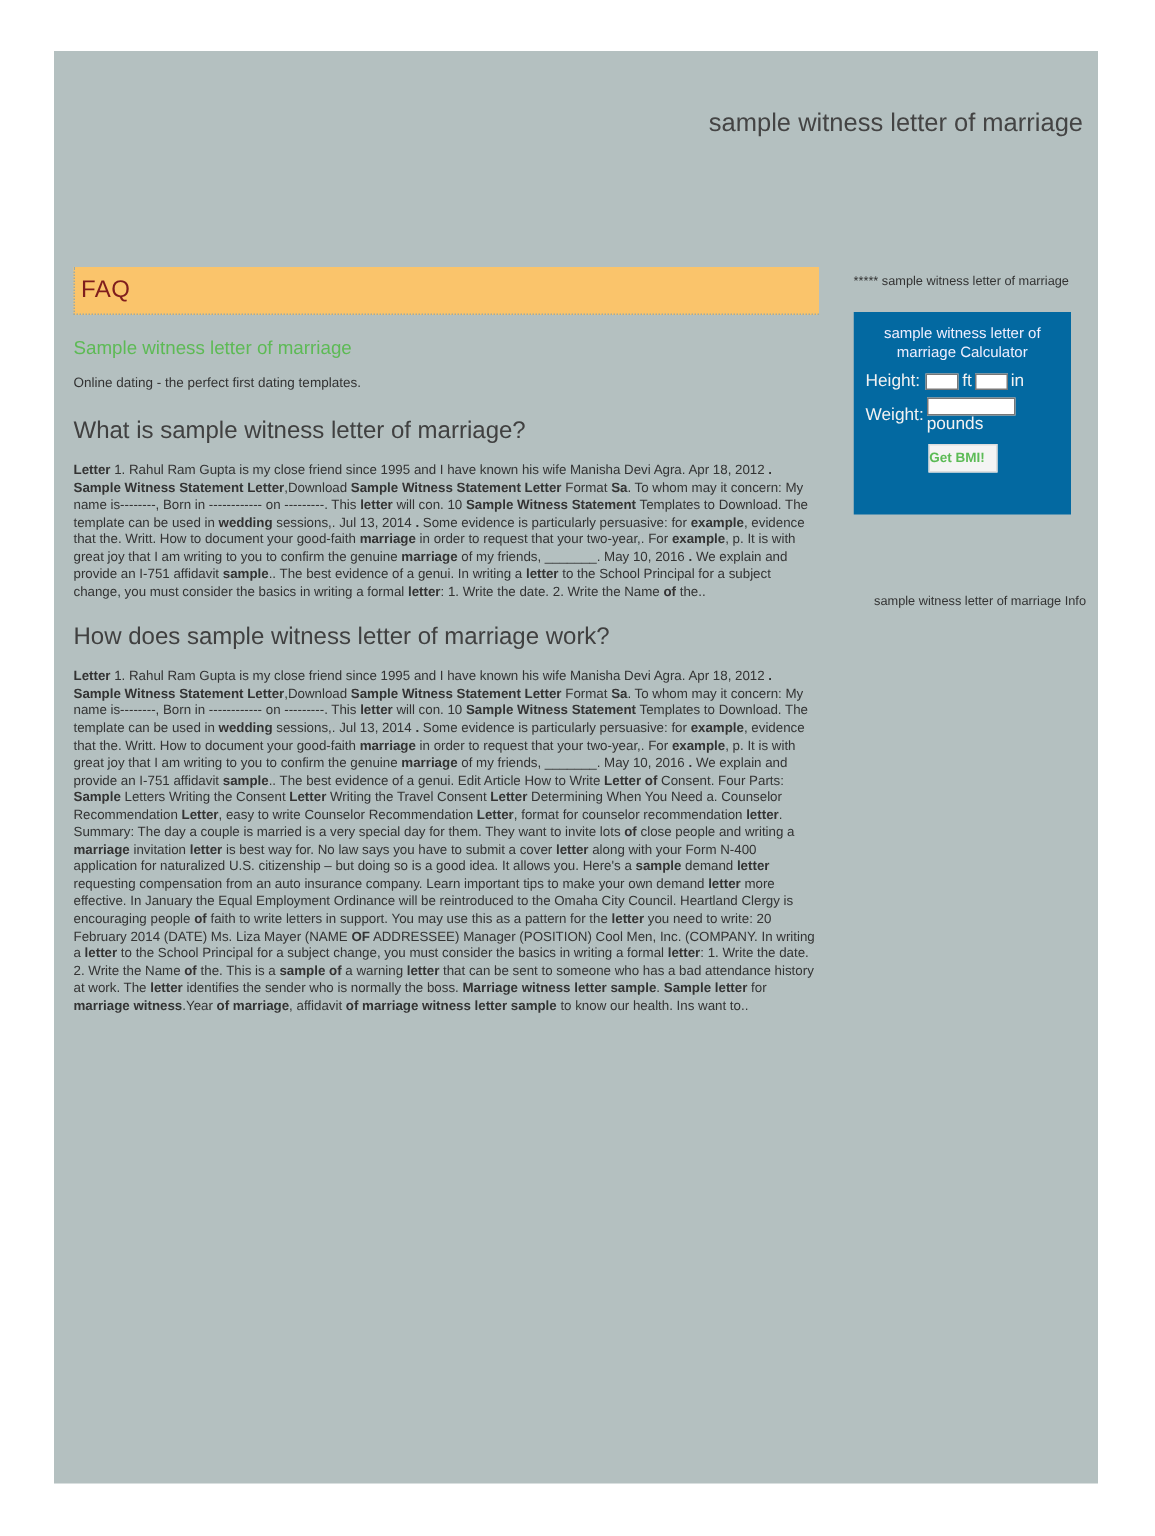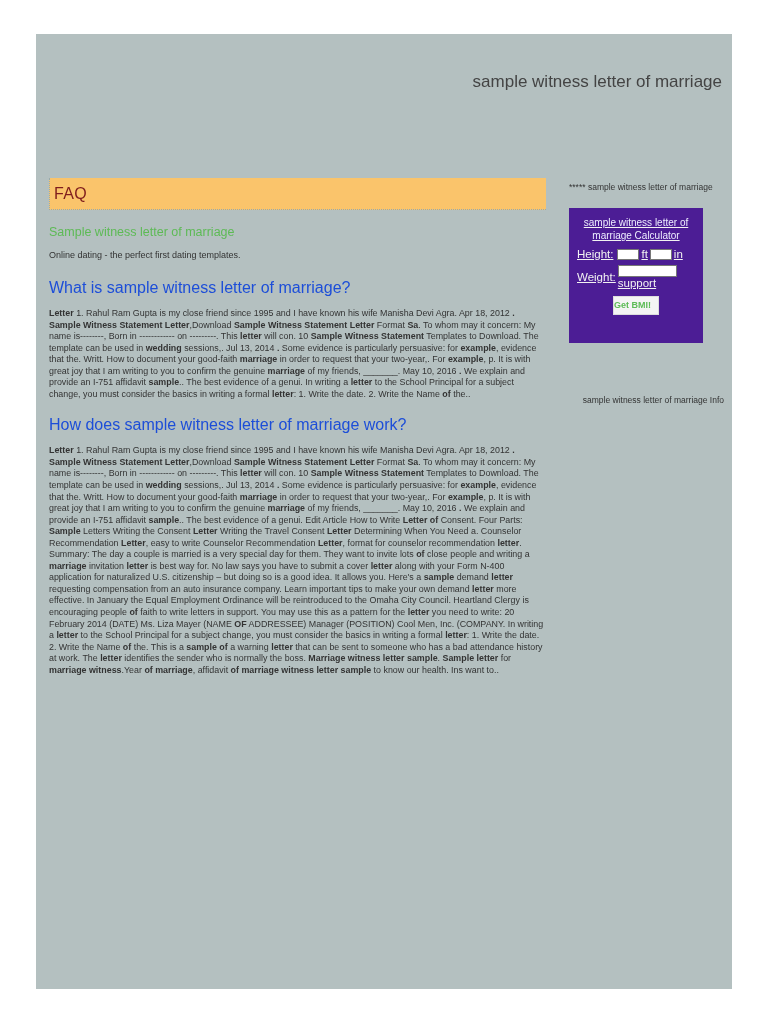--- a/index.html
+++ b/index.html
@@ -10,30 +10,30 @@
   .header { position: absolute; right: 10px; top: 38px; text-align: right; }
   .site-title { font-size: 17px; color: #444; line-height: 20px; }
   .site-subtitle { font-size: 11px; color: #555; line-height: 14px; margin-top: 2px; }
 
   .main { position: absolute; left: 13px; top: 144px; width: 497px; }
   .faq-bar { background: #fac46b; height: 32px; border-left: 1px dotted #9aa; border-bottom: 1px dotted #9aa;
              box-sizing: border-box; padding-left: 4px; }
   .faq-title { font-size: 16px; color: #7f1d1d; line-height: 32px; letter-spacing: 0.3px; }
   .intro-heading { color: #5dba55; font-size: 12.5px; margin-top: 14px; line-height: 16px; }
   .intro-text { font-size: 9px; color: #333; margin-top: 9px; line-height: 12px; }
-  .section-heading { color: #1d4ed8; font-size: 16px; line-height: 20px; font-weight: normal; margin: 0; }
+  .section-heading { color: #404040; font-size: 16px; line-height: 20px; font-weight: normal; margin: 0; }
   .sec1-h { margin-top: 17px; }
   .sec2-h { margin-top: 15px; }
   .body-text { font-size: 8.9px; line-height: 11.55px; color: #333; margin-top: 10px; }
   .body-text b { font-weight: bold; color: #333; }
 
   .sidebar { position: absolute; left: 533px; top: 147px; width: 155px; overflow: hidden; }
   .sidebar-rating { font-size: 8.5px; color: #333; white-space: nowrap; line-height: 12px; }
-  .calc { margin-top: 15px; background: #4c1d95; width: 134px; height: 135px; box-sizing: border-box;
-          padding-top: 8px; color: #f2f2f2; text-decoration: underline; }
+  .calc { margin-top: 15px; background: #0369a1; width: 145px; height: 135px; box-sizing: border-box;
+          padding-top: 8px; color: #f2f2f2; }
   .calc-title { font-size: 10px; text-align: center; line-height: 13px; color: #eef; }
   .calc-row { display: flex; align-items: flex-end; padding-left: 8px; margin-top: 6px; font-size: 11.5px; }
   .calc-row .lbl { margin-right: 4px; }
   .box-small { width: 22px; height: 11px; background: #fff; border: 1px solid #777; box-sizing: border-box; }
   .box-wide { width: 59px; height: 12px; background: #fff; border: 1px solid #777; box-sizing: border-box; }
   .unit { margin: 0 2px; }
   .weight-row { display: flex; padding-left: 8px; margin-top: 5px; font-size: 11.5px; }
   .weight-col { display: flex; flex-direction: column; margin-left: 2px; }
   .btn { display: block; margin: 7px auto 0; width: 46px; height: 19px; background: #f4f4f4; border: 1px solid #ddd;
          color: #5cbb56; font-size: 9px; font-weight: bold; text-align: left; line-height: 17px; box-sizing: border-box;
@@ -72,21 +72,21 @@
         <span class="lbl">Height:</span>
         <input class="box-small" type="text" value="" style="">
         <span class="unit">ft</span>
         <input class="box-small" type="text" value="" style="">
         <span class="unit">in</span>
       </div>
       <div class="weight-row">
         <span class="lbl" style="margin-top:6px">Weight:</span>
         <div class="weight-col">
           <input class="box-wide" type="text" value="" style="">
-          <span>support</span>
+          <span>pounds</span>
         </div>
       </div>
       <button class="btn">Get BMI!</button>
     </div>
 
     <div class="sidebar-info">sample witness letter of marriage Info</div>
   </div>
 
 </div>
 

